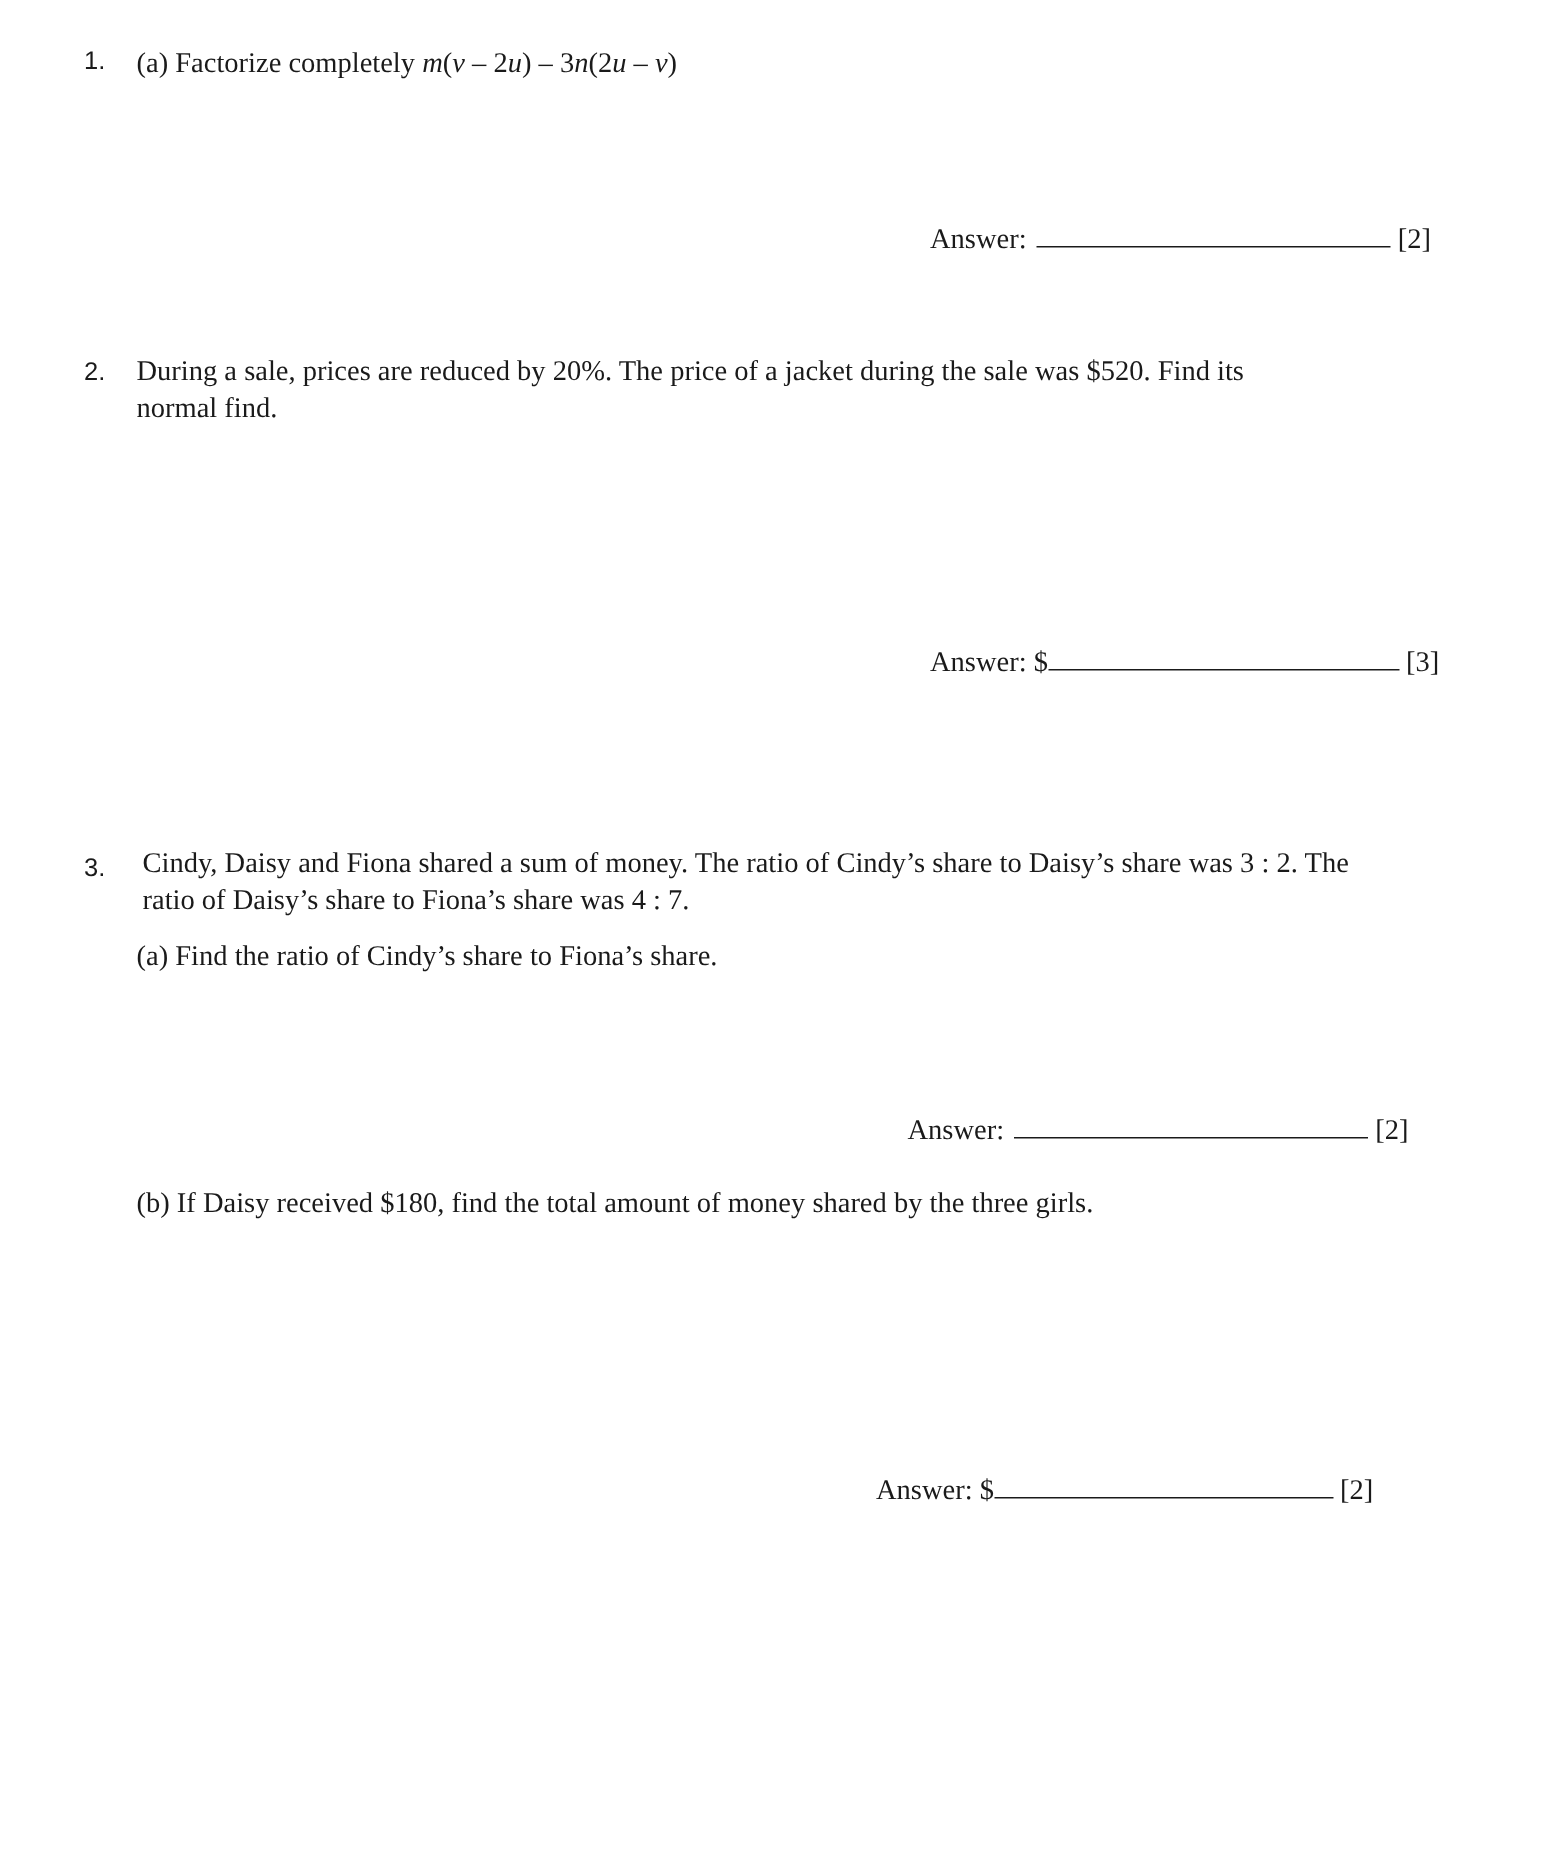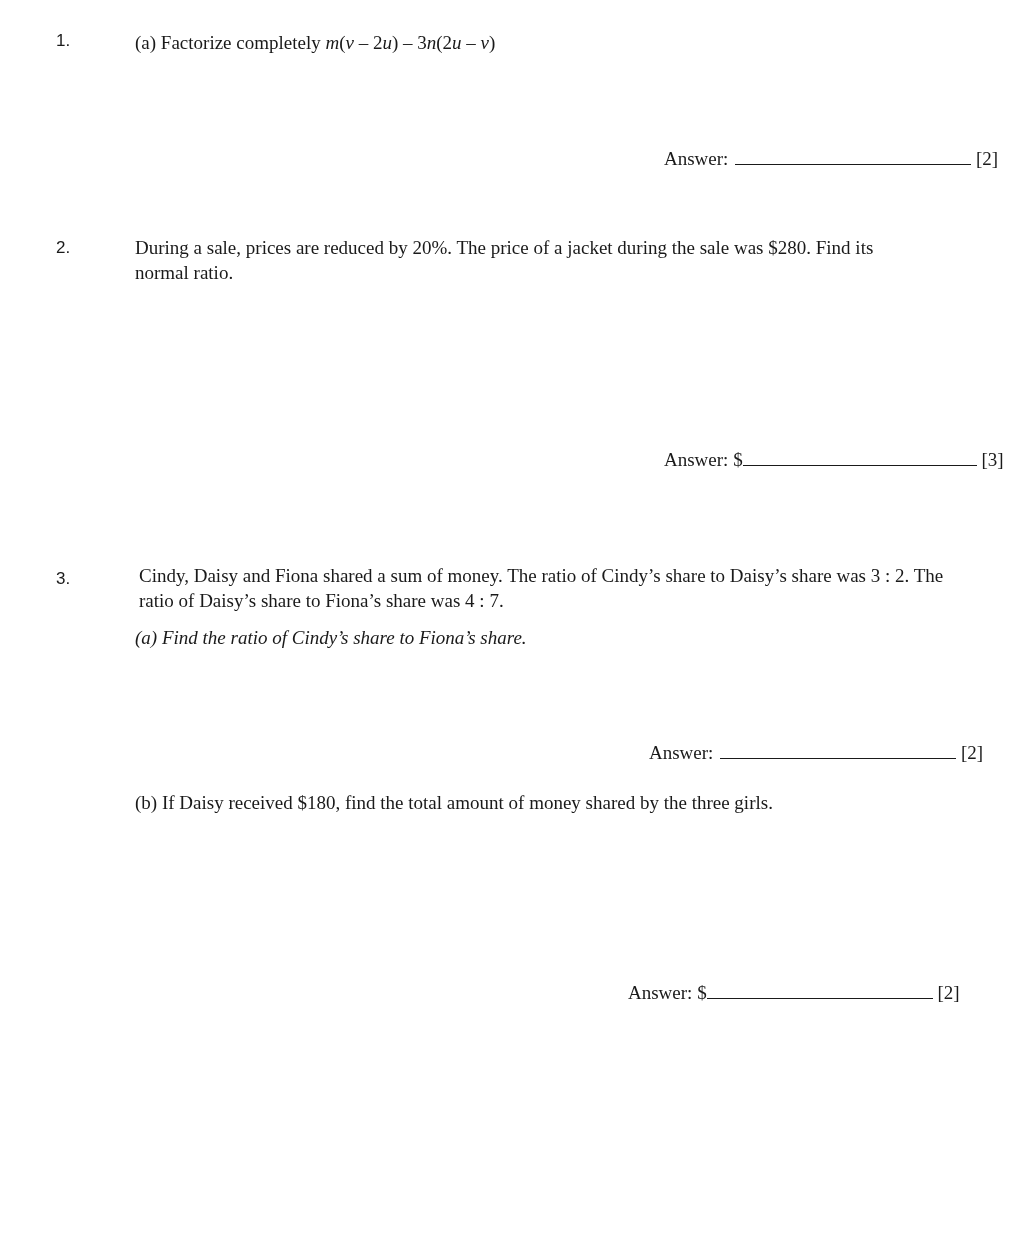--- a/index.html
+++ b/index.html
@@ -2,21 +2,21 @@
 <html><head>
   <meta charset="utf-8">
   <style>
     html, body { margin: 0; padding: 0; background: #ffffff; }
     body {
       width: 1028px; height: 1246px; position: relative; overflow: hidden;
       font-family: "Liberation Serif", serif; color: #1a1a1a; font-size: 19px;
     }
     .abs { position: absolute; white-space: nowrap; }
     .num { font-family: "Liberation Sans", sans-serif; font-size: 17px; }
-    .para { font-size: 19px; line-height: 25px; margin-left: 44px; }
+    .para { font-size: 19px; line-height: 25px; }
     .ital { font-style: italic; }
     .answer-line {
       display: inline-block; border-bottom: 1px solid #1a1a1a; height: 18px; vertical-align: baseline;
     }
   </style>
 </head>
 <body>
 
 <div>
   <span class="abs num" style="left:56px; top:31px;">1.</span>
@@ -25,34 +25,34 @@
   </span>
   <div class="abs para" style="left:620px; top:146px;">
     <span>Answer:</span>
     <span class="answer-line" style="width:236px; margin-left:2px;"></span>
     <span>[2]</span>
   </div>
 </div>
 
 <div>
   <span class="abs num" style="left:56px; top:238px;">2.</span>
-  <span class="abs para" style="left:91px; top:235px;">During a sale, prices are reduced by 20%. The price of a jacket during the sale was $280. Find its</span>
-  <span class="abs para" style="left:91px; top:260px;">normal ratio.</span>
-  <div class="abs para" style="left:620px; top:447px;">
+  <span class="abs para" style="left:91px; top:235px;">During a sale, prices are reduced by 20%. The price of a jacket during the sale was $520. Find its</span>
+  <span class="abs para" style="left:91px; top:260px;">normal find.</span>
+  <div class="abs para" style="left:620px; top:428px;">
     <span>Answer: $</span><span class="answer-line" style="width:234px;"></span>
     <span>[3]</span>
   </div>
 </div>
 
 <div>
   <span class="abs num" style="left:56px; top:569px;">3.</span>
   <span class="abs para" style="left:95px; top:563px;">Cindy, Daisy and Fiona shared a sum of money. The ratio of Cindy’s share to Daisy’s share was 3 : 2. The</span>
   <span class="abs para" style="left:95px; top:588px;">ratio of Daisy’s share to Fiona’s share was 4 : 7.</span>
 
-  <span class="abs para" style="left:91px; top:625px;font-style:italic;">(a) Find the ratio of Cindy’s share to Fiona’s share.</span>
+  <span class="abs para" style="left:91px; top:625px;">(a) Find the ratio of Cindy’s share to Fiona’s share.</span>
   <div class="abs para" style="left:605px; top:740px;">
     <span>Answer:</span>
     <span class="answer-line" style="width:236px; margin-left:2px;"></span>
     <span>[2]</span>
   </div>
 
   <span class="abs para" style="left:91px; top:790px;">(b) If Daisy received $180, find the total amount of money shared by the three girls.</span>
   <div class="abs para" style="left:584px; top:980px;">
     <span>Answer: $</span><span class="answer-line" style="width:226px;"></span>
     <span>[2]</span>

